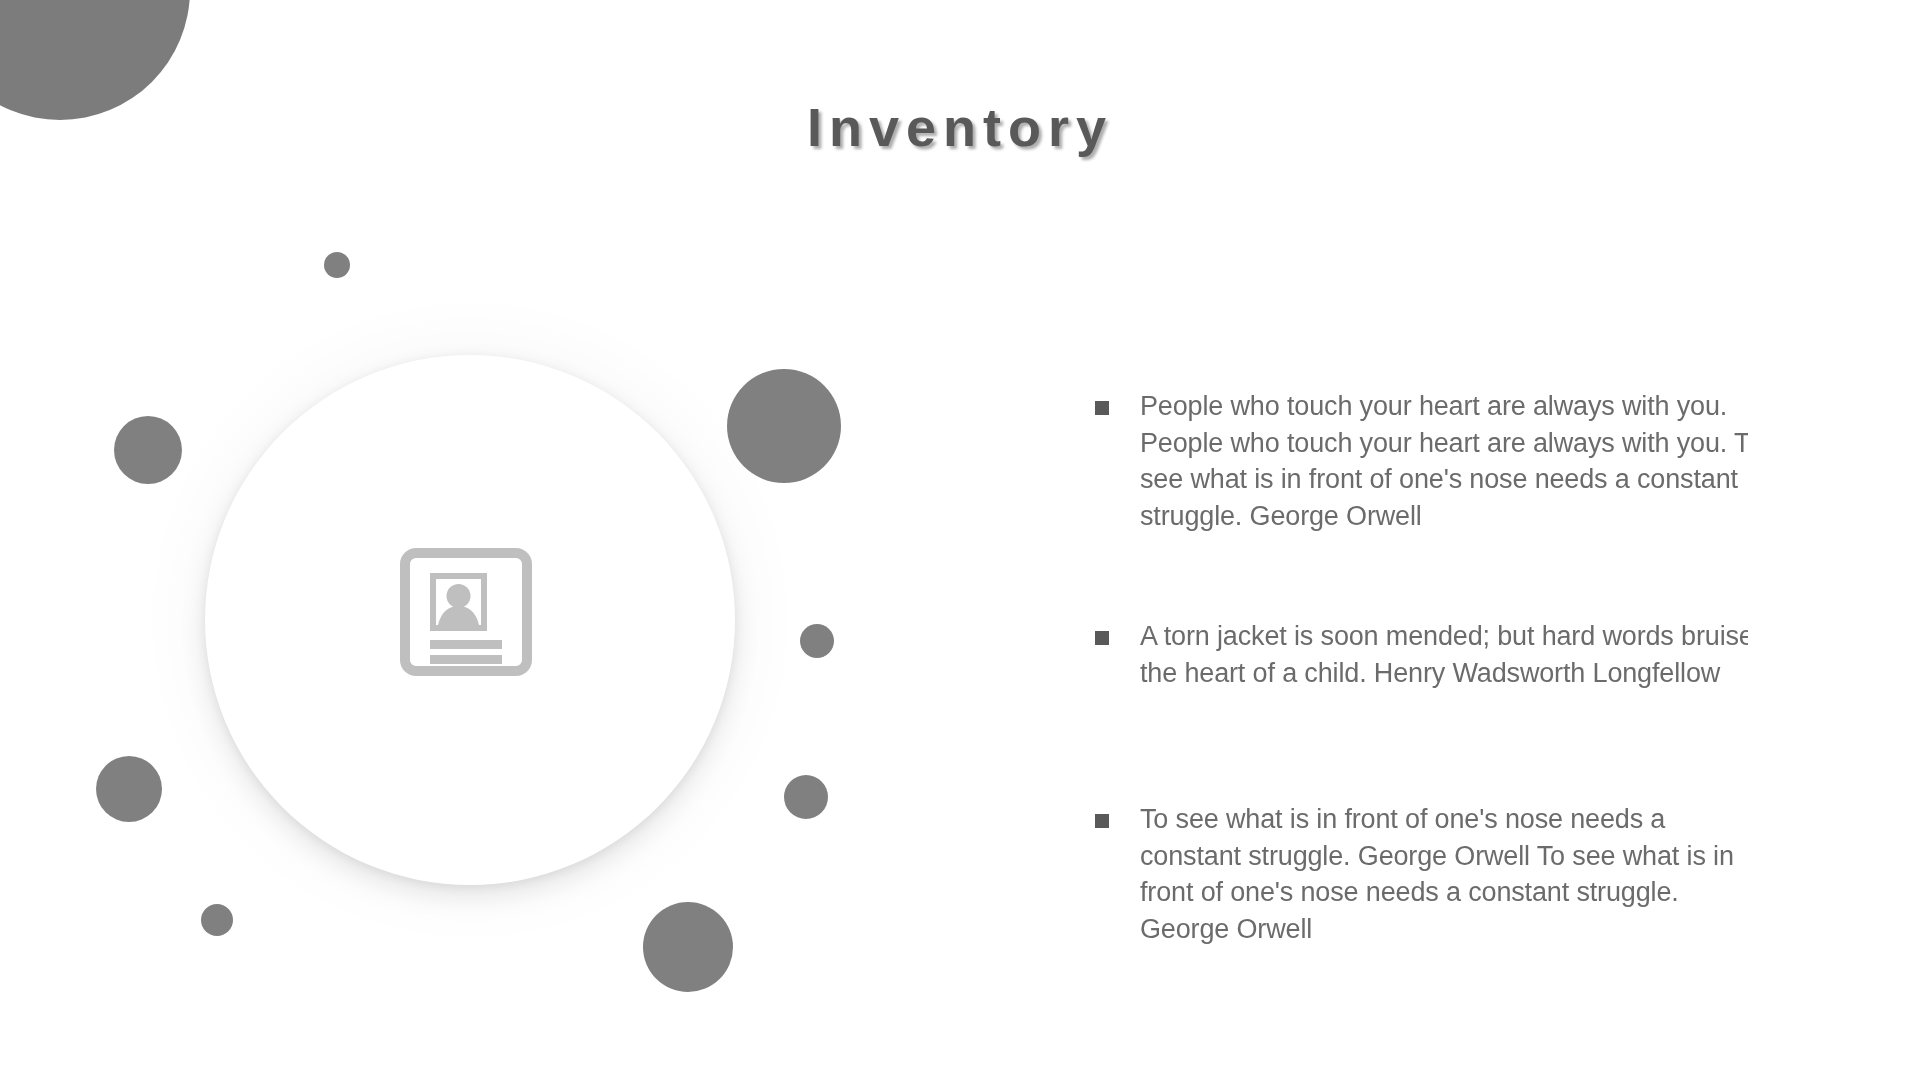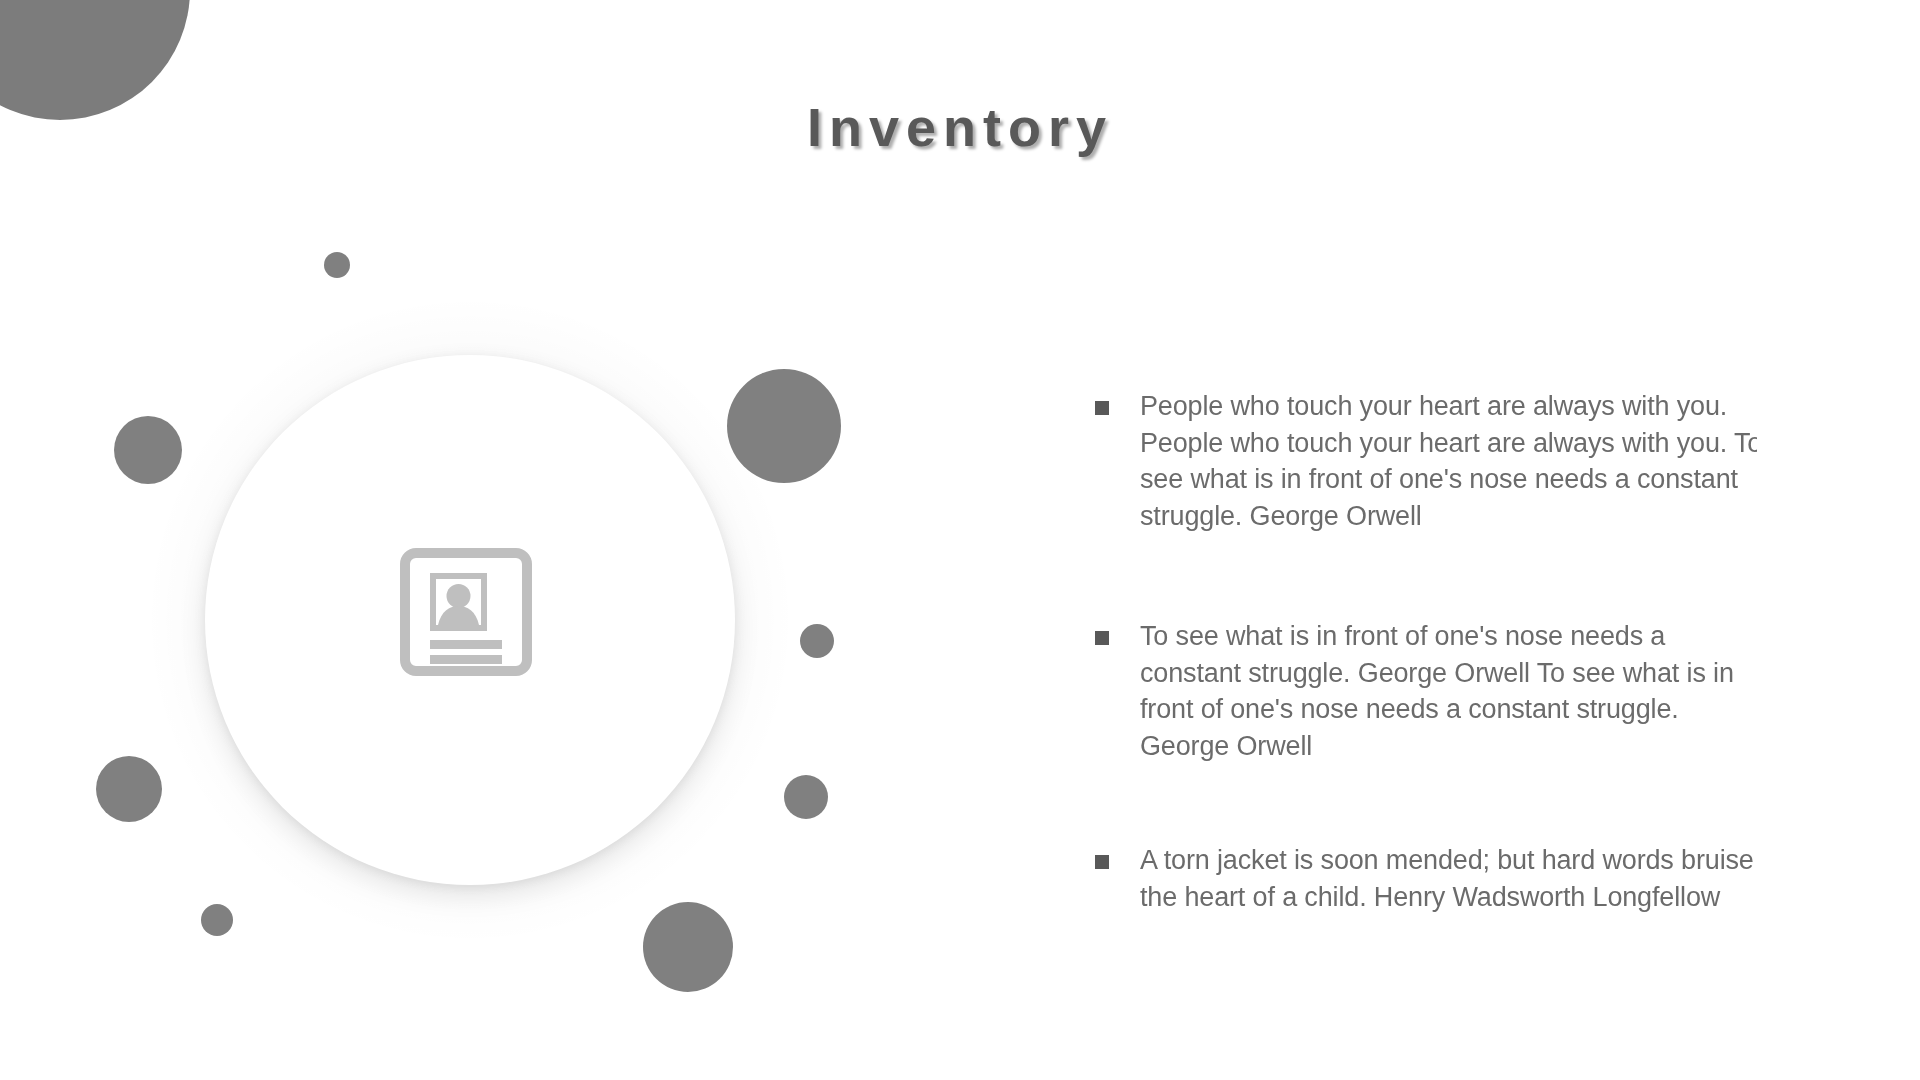--- a/index.html
+++ b/index.html
@@ -10,21 +10,20 @@
   }
   body {
     font-family: "Liberation Sans", sans-serif;
   }
   #slide {
     position: relative;
     width: 1748px;
     height: 1080px;
     background: #ffffff;
     overflow: hidden;
-    padding-left: 9px;
   }
 
   
   .slide-title {
     position: absolute;
     left: 0;
     top: 98px;
     width: 1920px;
     text-align: center;
     font-family: "Liberation Sans", sans-serif;
@@ -148,25 +147,25 @@
 
   <div class="deco-circle" style="left:643px; top:902px; width:90px; height:90px;"></div>
 
   <div class="text-column">
 
     <div class="bullet-item spacer-1">
       <span class="bullet-marker"></span>
       <div class="bullet-text">People who touch your heart are always with you. People who touch your heart are always with you. To see what is in front of one's nose needs a constant struggle. George Orwell</div>
     </div>
 
+    <div class="bullet-item spacer-2">
+      <span class="bullet-marker"></span>
+      <div class="bullet-text">A torn jacket is soon mended; but hard words bruise the heart of a child. Henry Wadsworth Longfellow</div>
+    </div>
+
     <div class="bullet-item">
       <span class="bullet-marker"></span>
       <div class="bullet-text">To see what is in front of one's nose needs a constant struggle. George Orwell To see what is in front of one's nose needs a constant struggle. George Orwell</div>
-    </div>
-
-    <div class="bullet-item spacer-2">
-      <span class="bullet-marker"></span>
-      <div class="bullet-text">A torn jacket is soon mended; but hard words bruise the heart of a child. Henry Wadsworth Longfellow</div>
     </div>
 
   </div>
 
 </div>
 
 </body></html>

